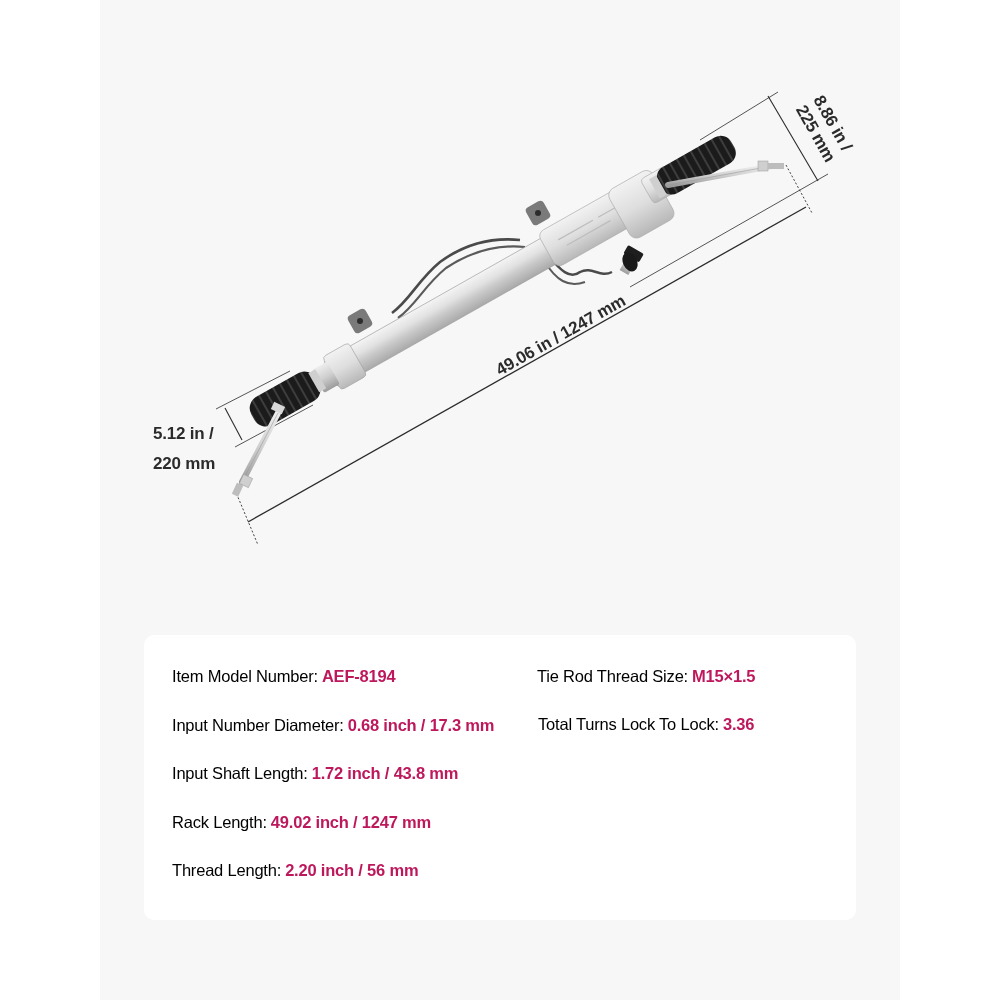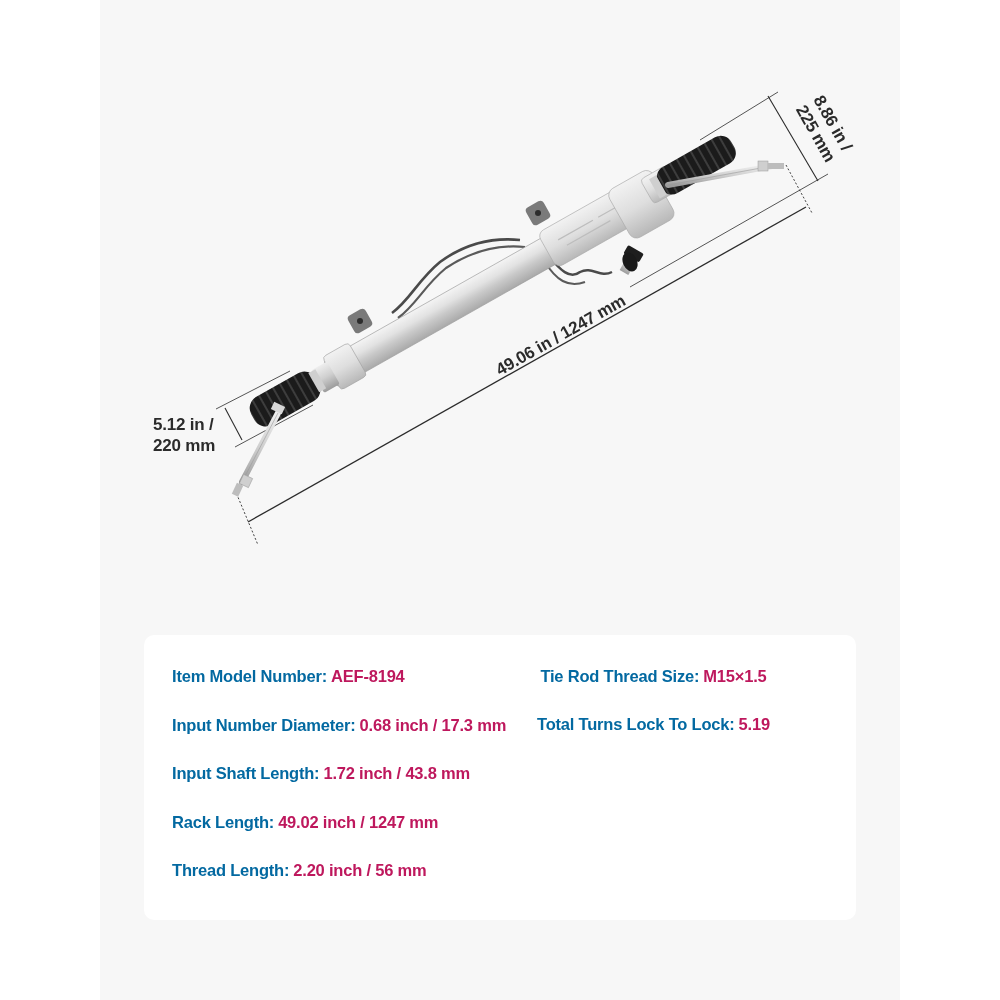--- a/index.html
+++ b/index.html
@@ -15,21 +15,21 @@
       position: absolute; left: 0; top: 0; width: 1000px; height: 620px;
     }
     .illustration svg { position: absolute; left: 0; top: 0; }
 
     .dim-label {
       position: absolute; color: #2b2b2b; font-weight: 600;
       font-size: 17px; line-height: 21px; letter-spacing: -0.2px;
       white-space: nowrap;
     }
     .dim-left { left: 153px; top: 414px; }
-    .dim-left span { display: block; }
+    .dim-left span { display: block; margin-top: 9px; }
     .dim-length {
       left: 492px; top: 362px;
       transform-origin: 0 0;
       transform: rotate(-29.5deg);
       font-size: 17px;
     }
     .dim-height {
       left: 826px; top: 92px;
       transform-origin: 0 0;
       transform: rotate(60.5deg);
@@ -43,21 +43,21 @@
     }
     .spec-col { position: absolute; top: 32px; }
     .spec-col.left { left: 28px; }
     .spec-col.right { left: 393px; text-align: center; }
     .spec-row {
       font-size: 16.5px; color: #333333; white-space: nowrap;
       letter-spacing: -0.2px;
     }
     .spec-col.left .spec-row { height: 48.5px; }
     .spec-col.right .spec-row { height: 48px; }
-    .spec-label { color: #0369a1; font-weight: bold; }
+    .spec-label { color: #000000; }
     .spec-value { color: #be185d; font-weight: 700; margin-left: 4px; }
   </style>
 </head>
 <body>
 
 <div class="panel"></div>
 
 <div class="illustration">
   <svg width="1000" height="620" viewBox="0 0 1000 620">
     <defs>
@@ -182,16 +182,16 @@
     <div class="spec-row">
       <span class="spec-label">Thread Length:</span><span class="spec-value">2.20 inch / 56 mm</span>
     </div>
   </div>
 
   <div class="spec-col right">
     <div class="spec-row">
       <span class="spec-label">Tie Rod Thread Size:</span><span class="spec-value">M15×1.5</span>
     </div>
     <div class="spec-row">
-      <span class="spec-label">Total Turns Lock To Lock:</span><span class="spec-value">5.19</span>
+      <span class="spec-label">Total Turns Lock To Lock:</span><span class="spec-value">3.36</span>
     </div>
   </div>
 </div>
 
 </body></html>

